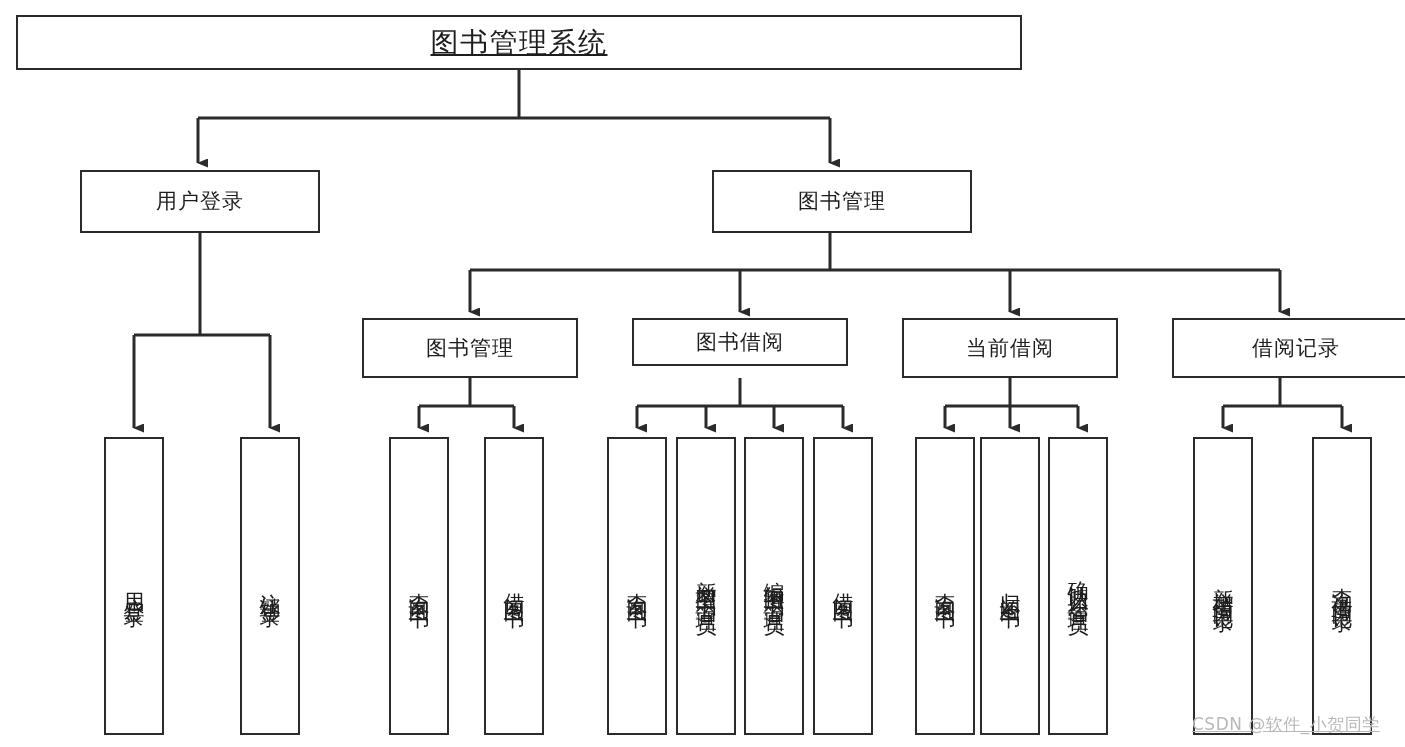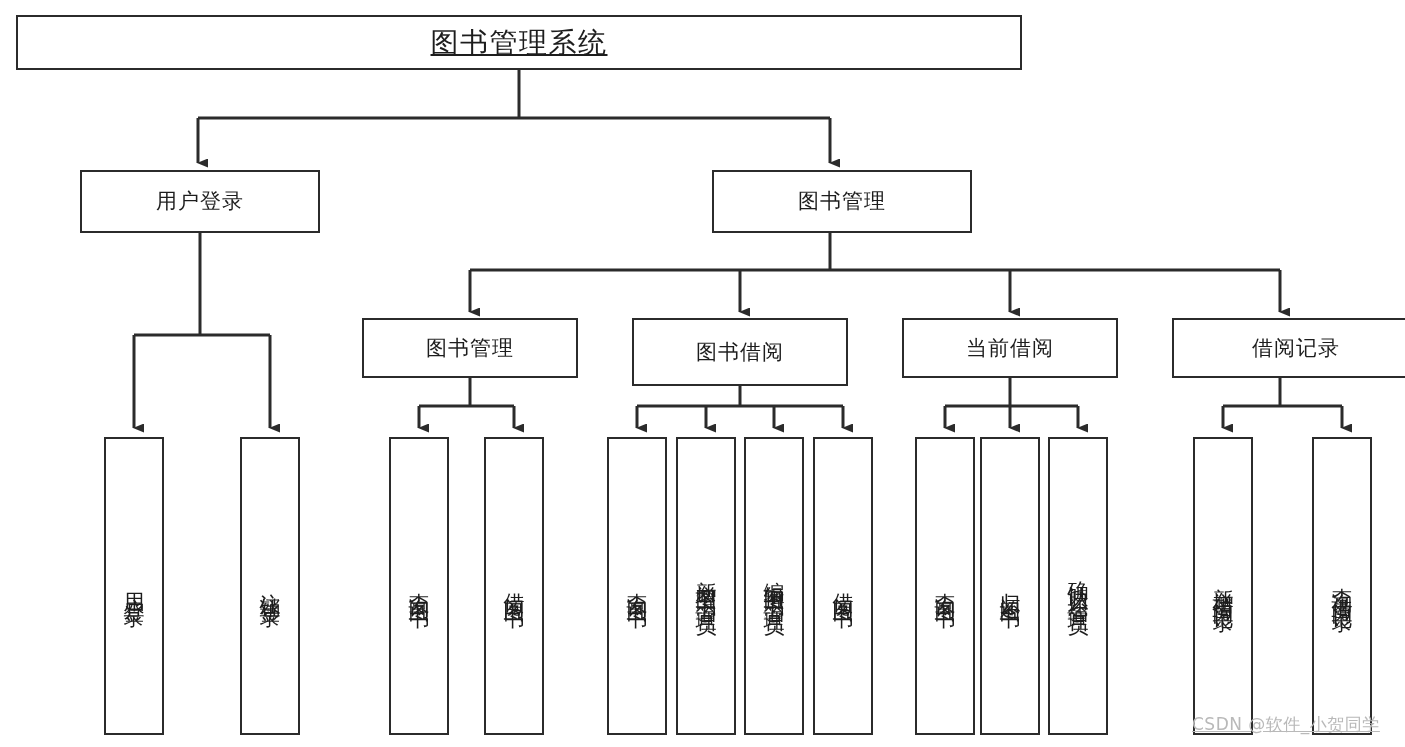--- a/index.html
+++ b/index.html
@@ -134,21 +134,21 @@
   </div>
 
   <div class="node h" style="left:712px;top:170px;width:260px;height:63px;">
     <span class="lbl">图书管理</span>
   </div>
 
   <div class="node h" style="left:362px;top:318px;width:216px;height:60px;">
     <span class="lbl">图书管理</span>
   </div>
 
-  <div class="node h" style="left:632px;top:318px;width:216px;height:68px;">
+  <div class="node h" style="left:632px;top:318px;width:216px;height:48px;">
     <span class="lbl">图书借阅</span>
   </div>
 
   <div class="node h" style="left:902px;top:318px;width:216px;height:60px;">
     <span class="lbl">当前借阅</span>
   </div>
 
   <div class="node h" style="left:1172px;top:318px;width:248px;height:60px;">
     <span class="lbl">借阅记录</span>
   </div>

